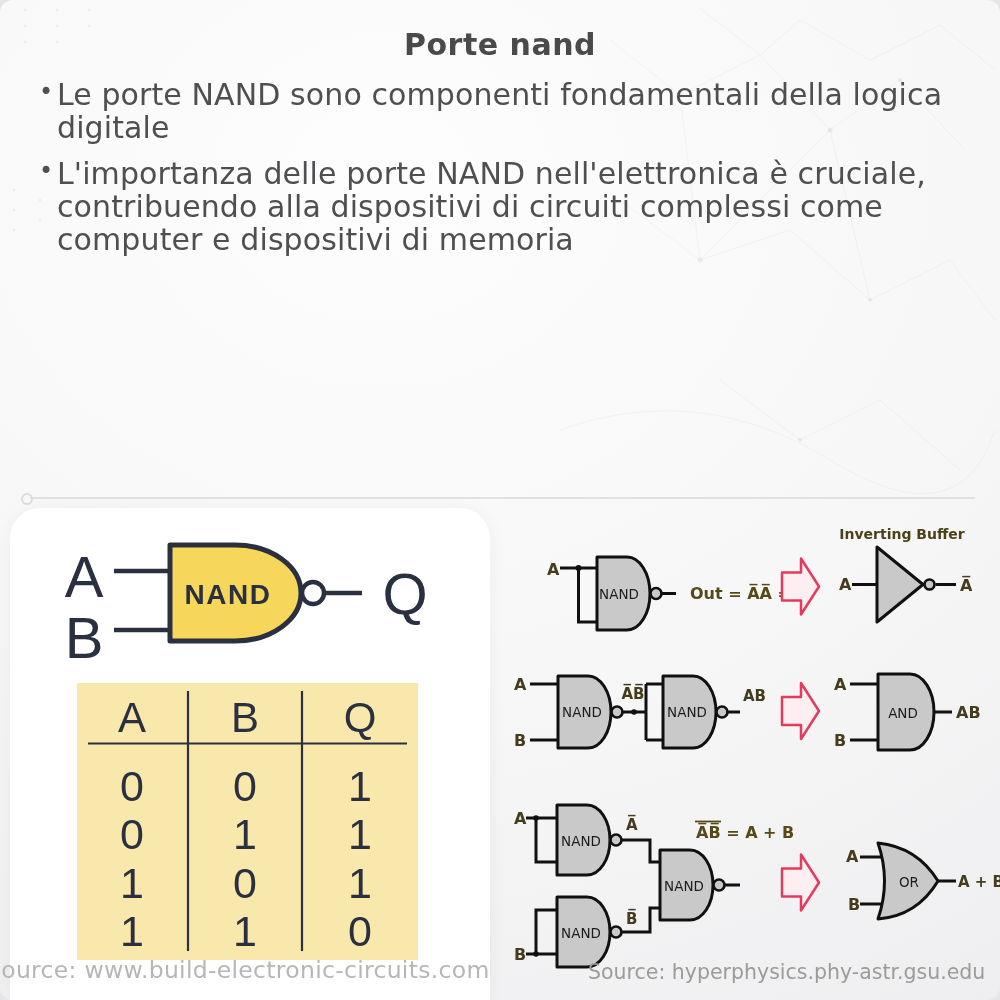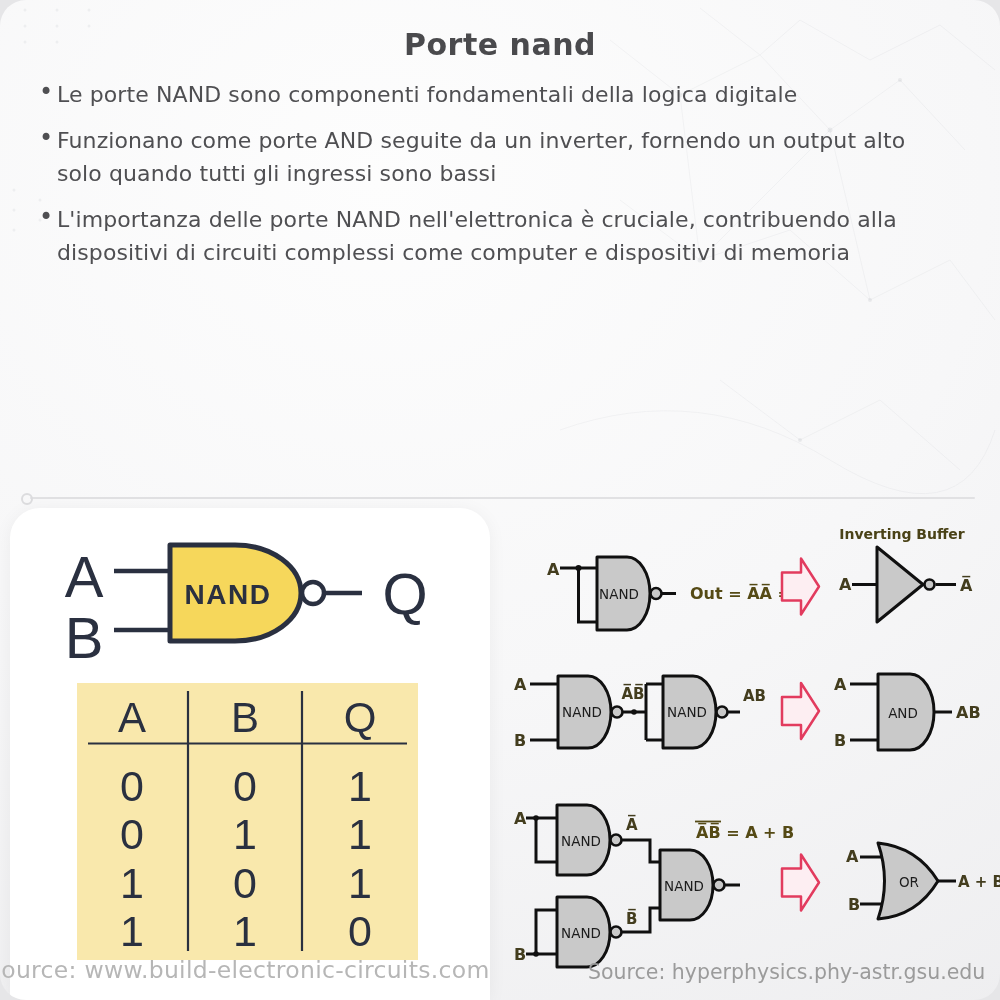--- a/index.html
+++ b/index.html
@@ -2,32 +2,32 @@
 <html><head>
 <meta charset="utf-8">
 <style>
   html,body{margin:0;padding:0;}
   body{
     width:1000px;height:1000px;position:relative;overflow:hidden;
     background:#e6e6e8;
     font-family:"DejaVu Sans",sans-serif;
   }
   .slide{
-    position:absolute;inset:0;border-radius:26px;overflow:hidden;
+    position:absolute;inset:0;border-radius:13px;overflow:hidden;
     background:radial-gradient(135% 115% at 38% 18%, #fdfdfd 0%, #f7f7f8 45%, #ebebed 100%);
   }
   .bg-decor{position:absolute;inset:0;pointer-events:none;}
   .page-title{
     position:absolute;top:27px;left:0;width:1000px;text-align:center;
     font-size:30px;font-weight:700;color:#4a4a4d;letter-spacing:.5px;
   }
   .bullets{position:absolute;top:78px;left:38px;width:905px;margin:0;padding:0;}
   .bullets li{
     list-style:none;position:relative;padding-left:19px;margin:0 0 13px 0;
-    font-size:22px;line-height:33px;color:#4f4f52;letter-spacing:.1px;
+    font-size:30px;line-height:33px;color:#4f4f52;letter-spacing:.1px;
   }
   .bullets li::before{
     content:"\2022";position:absolute;left:1px;top:-2px;font-size:24px;color:#4f4f52;
   }
   .divider{
     position:absolute;top:497px;left:30px;width:945px;height:2px;
     background:#e1e1e3;border-radius:2px;
   }
   .divider .dot{
     position:absolute;left:-9px;top:-4px;width:8px;height:8px;border-radius:50%;
@@ -99,21 +99,20 @@
         <circle cx="14" cy="230" r="1.5"></circle>
       <circle cx="40" cy="200" r="1.5"></circle>
         <circle cx="40" cy="220" r="1.5"></circle>
     </g>
   </svg>
 
   <div class="page-title">Porte nand</div>
 
   <ul class="bullets">
     <li>Le porte NAND sono componenti fondamentali della logica digitale</li>
-    <li>Funzionano come porte AND seguite da un inverter, fornendo un output alto solo quando tutti gli ingressi sono bassi</li>
     <li>L'importanza delle porte NAND nell'elettronica è cruciale, contribuendo alla dispositivi di circuiti complessi come computer e dispositivi di memoria</li>
   </ul>
 
   <div class="divider">
     <span class="dot"></span>
   </div>
 
   <div class="gate-card">
     <svg width="480" height="492" viewBox="0 0 480 492">
       <g>

